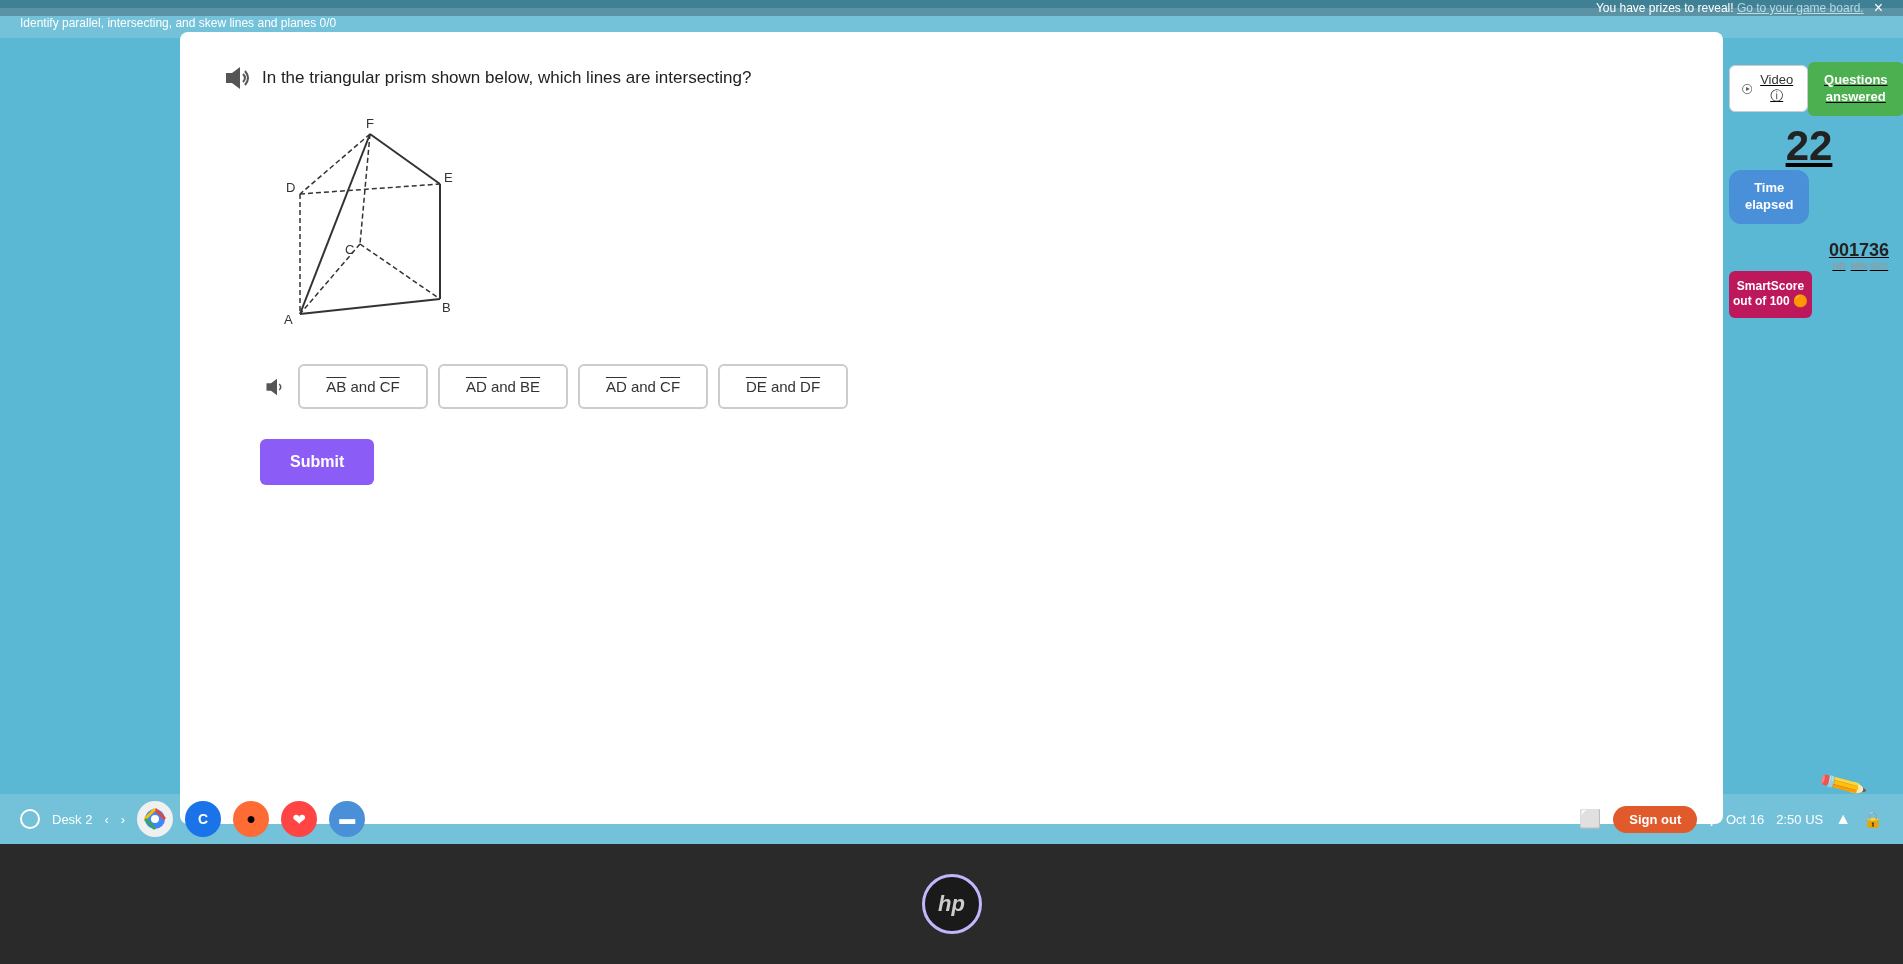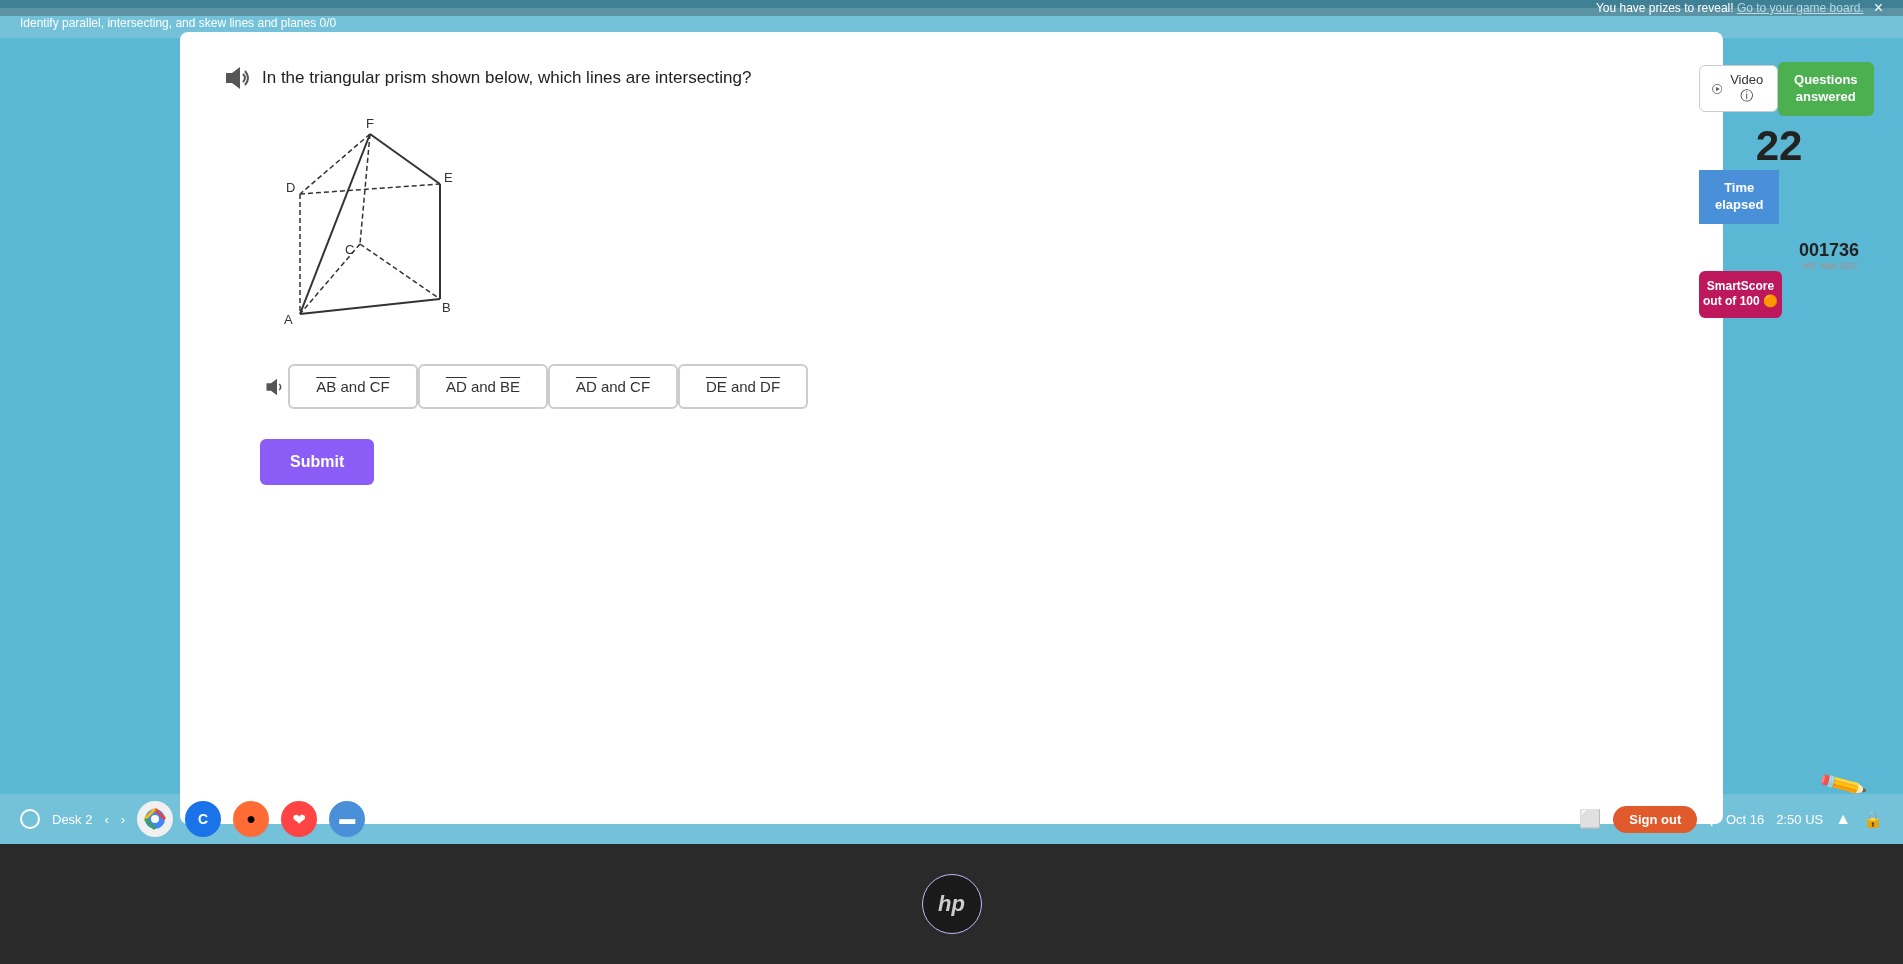--- a/index.html
+++ b/index.html
@@ -20,21 +20,21 @@
       display: flex;
       align-items: center;
       justify-content: center;
     }
 
     .hp-logo {
       width: 60px;
       height: 60px;
       border-radius: 50%;
       background: #1a1a1a;
-      border: 1px solid #c4b5fd;
+      border: 3px solid #c4b5fd;
       display: flex;
       align-items: center;
       justify-content: center;
       color: #ccc;
       font-size: 22px;
       font-style: italic;
       font-weight: bold;
     }
 
     
@@ -123,20 +123,21 @@
       width: 280px;
       height: 220px;
       position: relative;
       margin-bottom: 30px;
       margin-left: 20px;
     }
 
     
     .answer-choices {
       display: flex;
+      gap: 10px;
       margin-bottom: 30px;
       margin-left: 40px;
       align-items: center;
     }
 
     .audio-small {
       width: 28px;
       height: 28px;
       display: flex;
       align-items: center;
@@ -218,21 +219,21 @@
       font-size: 42px;
       font-weight: bold;
       color: #222;
       text-align: center;
     }
 
     .time-elapsed-btn {
       background: #4a90d9;
       color: white;
       border: none;
-      border-radius: 0;
+      border-radius: 12px;
       padding: 10px 16px;
       text-align: center;
       cursor: pointer;
       font-size: 13px;
       font-weight: bold;
       line-height: 1.3;
     }
 
     .time-display {
       display: flex;
@@ -347,22 +348,23 @@
 
     
     .prism-svg {
       width: 100%;
       height: 100%;
     }
 
     .right-panel-inner {
       position: absolute;
       top: 62px;
-      right: 44px;
+      right: 14px;
       width: 160px;
+      text-decoration: underline;
     }
 
     .panel-row {
       display: flex;
       align-items: center;
       justify-content: space-between;
       margin-bottom: 6px;
     }
   </style>
 </head>

